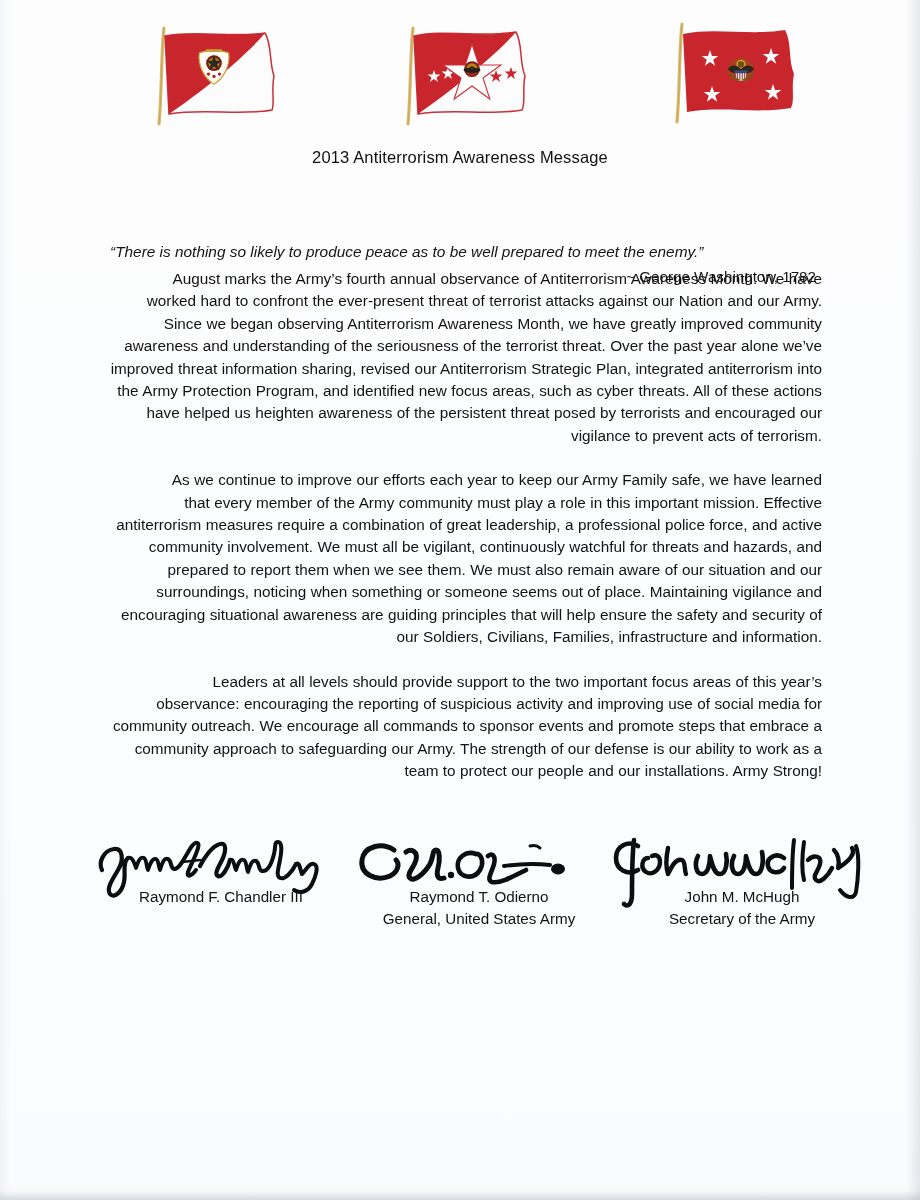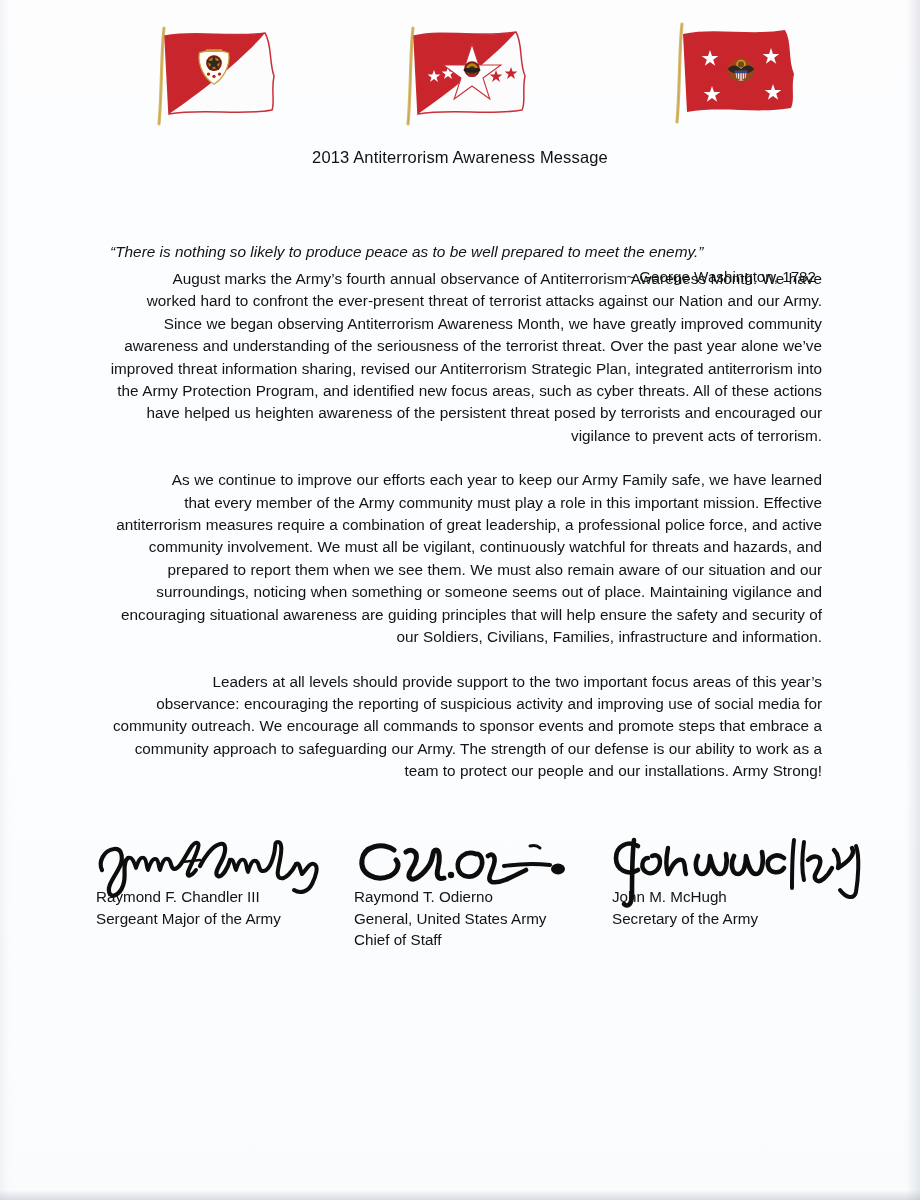--- a/index.html
+++ b/index.html
@@ -117,20 +117,21 @@
   }
   .para:last-child { margin-bottom: 0; }
 
   
   .sig-row {
     position: absolute;
     top: 840px;
     left: 96px;
     width: 790px;
     height: 120px;
+    text-align: center;
   }
   .sig-col {
     position: absolute;
     top: 0;
   }
   .sig-col-1 { left: 0px;   width: 250px; }
   .sig-col-2 { left: 258px; width: 250px; }
   .sig-col-3 { left: 516px; width: 260px; }
 
   .sig-mark {
@@ -281,21 +282,20 @@
             <path d="M86 26 L104 24" stroke-width="2.6"></path>
             <path d="M104 30 C108 22, 116 10, 124 8 C131 6, 130 16, 126 24 C122 32, 118 38, 122 40 C126 42, 132 32, 134 24" stroke-width="4.2"></path>
             <path d="M134 24 C138 22, 138 30, 140 34 C142 28, 144 22, 148 24 C151 26, 150 32, 152 36 C154 30, 156 23, 160 25" stroke-width="3.8"></path>
             <path d="M160 25 C164 27, 162 34, 166 35 C172 36, 176 26, 178 18 C180 10, 178 6, 182 6 C186 6, 186 14, 184 24 C182 34, 180 40, 184 42 C189 44, 196 36, 200 28" stroke-width="4"></path>
             <path d="M200 28 C204 26, 204 34, 206 38 C210 34, 214 26, 218 28 C223 30, 220 40, 216 48 C212 56, 204 58, 198 54" stroke-width="4"></path>
           </g>
         </svg>
       </div>
       <div class="sig-names">
         <div class="sig-line">Raymond F. Chandler III</div>
-        <div class="sig-line">Sergeant Major of the Army</div>
       </div>
     </div>
 
     <div class="sig-col sig-col-2">
       <div class="sig-mark">
         <svg viewBox="0 0 250 62" xmlns="http://www.w3.org/2000/svg">
           <g fill="none" stroke="#0d0d0d" stroke-linecap="round" stroke-linejoin="round">
             <path d="M40 14 C28 6, 10 10, 8 24 C6 38, 22 46, 36 40 C44 36, 46 28, 42 24" stroke-width="5"></path>
             <path d="M52 16 C58 12, 64 16, 62 24 C60 32, 52 38, 56 42 C60 46, 70 38, 76 28 C80 20, 78 14, 82 14 C86 14, 86 24, 84 32 C82 40, 84 44, 90 42" stroke-width="5"></path>
             <circle cx="97" cy="39" r="3.2" fill="#0d0d0d" stroke="none"></circle>
@@ -303,21 +303,20 @@
             <path d="M134 20 C138 16, 142 20, 140 28 C138 36, 132 44, 138 46 C146 48, 160 40, 172 34" stroke-width="4.6"></path>
             <path d="M150 30 C164 28, 180 27, 196 29" stroke-width="4"></path>
             <ellipse cx="204" cy="33" rx="7" ry="5.4" fill="#0d0d0d" stroke="none"></ellipse>
             <path d="M176 10 C180 9, 184 10, 186 12" stroke-width="3"></path>
           </g>
         </svg>
       </div>
       <div class="sig-names">
         <div class="sig-line">Raymond T. Odierno</div>
         <div class="sig-line">General, United States Army</div>
-        <div class="sig-line">Chief of Staff</div>
       </div>
     </div>
 
     <div class="sig-col sig-col-3">
       <div class="sig-mark">
         <svg viewBox="0 0 260 62" xmlns="http://www.w3.org/2000/svg">
           <g fill="none" stroke="#0d0d0d" stroke-linecap="round" stroke-linejoin="round">
             <path d="M26 10 C16 4, 4 10, 4 22 C4 34, 16 40, 26 34" stroke-width="4.6"></path>
             <path d="M22 4 C20 20, 20 44, 20 58 C20 68, 16 72, 12 68" stroke-width="4.6"></path>
             <path d="M36 22 C30 22, 28 32, 34 36 C40 40, 48 34, 48 26 C48 20, 44 18, 40 20" stroke-width="4.4"></path>

